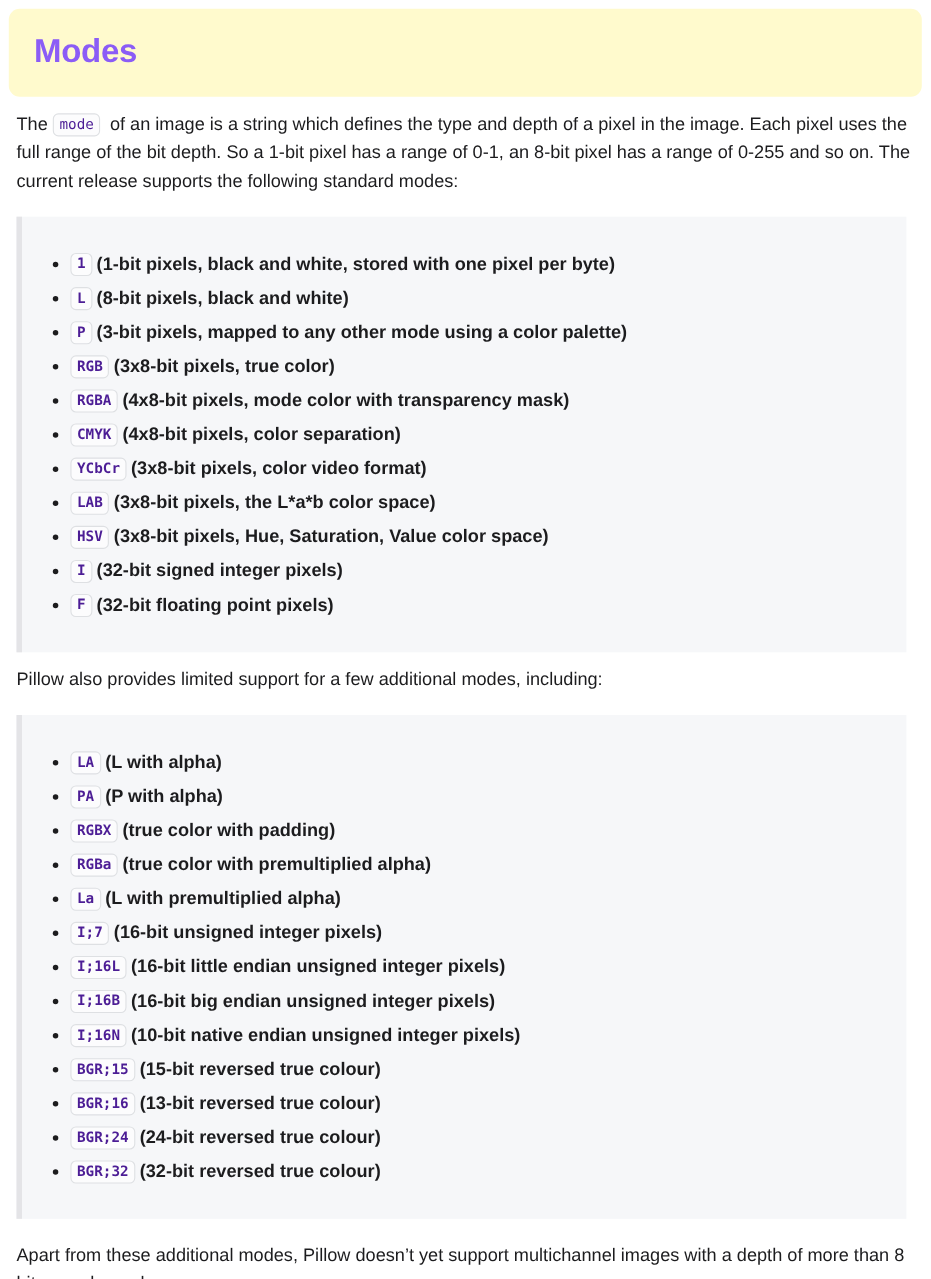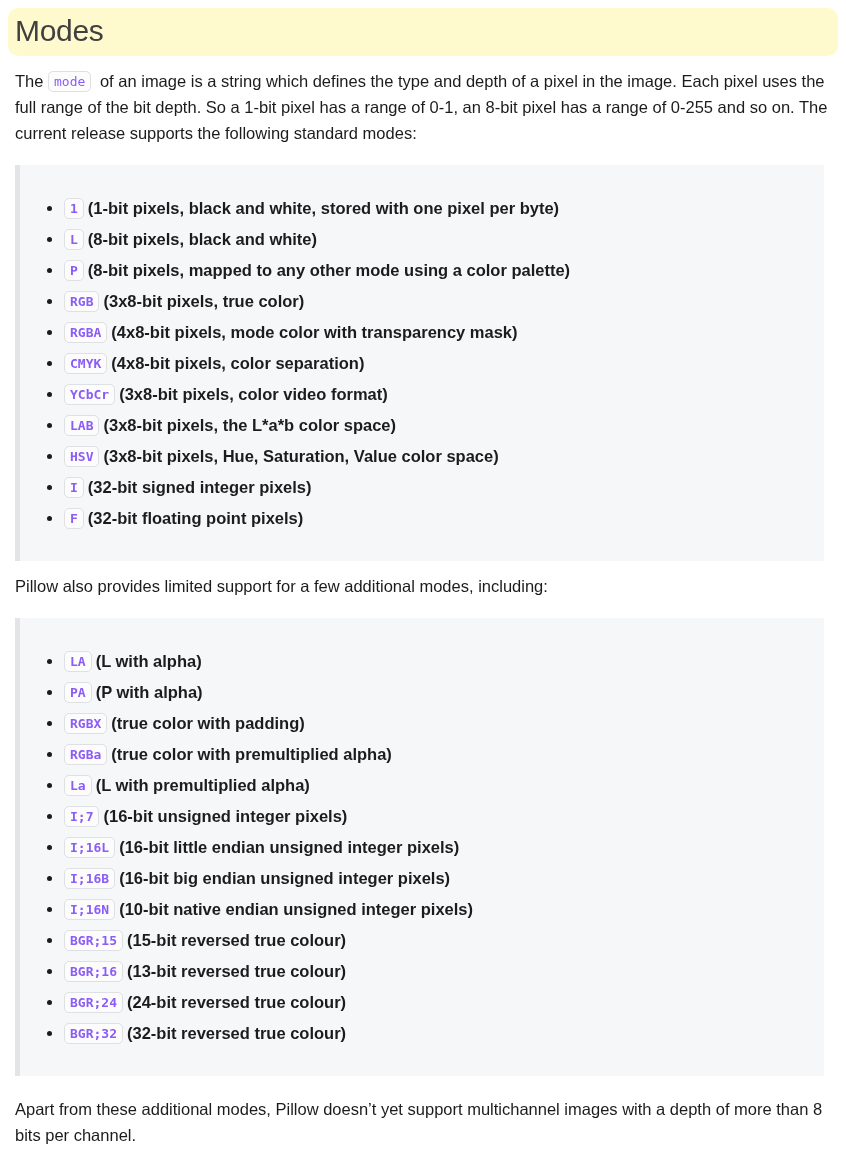--- a/index.html
+++ b/index.html
@@ -21,39 +21,39 @@
     font-size: 16.5px;
     line-height: 26px;
   }
   .heading-hl {
     margin: 8px 8px 0 8px;
     background: var(--highlight);
     border-radius: 10px;
     padding: 5px 10px 7px 7px;
   }
   h1 {
-    margin: 0;
+    margin: 16px;
     font-size: 30px;
     line-height: 36px;
-    font-weight: 400;
+    font-weight: 700;
     letter-spacing: -0.3px;
-    color: #404040;
+    color: #8b5cf6;
   }
   .body-text {
     margin: 12px 15px 0 15px;
   }
   .chip {
     font-family: "DejaVu Sans Mono", "Liberation Mono", monospace;
     font-size: 13px;
     line-height: 1;
     background: var(--code_bg);
     border: 1px solid var(--code_border);
     border-radius: 5px;
     padding: 3px 5px 3px 5px;
-    color: #8b5cf6;
+    color: #4c1d95;
     display: inline-block;
     vertical-align: 1px;
     margin-right: 4px;
   }
   .panel {
     margin: 19px 22px 0 15px;
     background: var(--panel_bg);
     border-left: 5px solid var(--panel_border);
     padding: 25px 16px 25px 0;
     font-weight: bold;
@@ -89,21 +89,21 @@
   <ul class="mode-list">
 
       <li><code class="chip">1</code><span>(1-bit pixels, black and white, stored with one pixel per byte)</span>
         
       </li>
 
       <li><code class="chip">L</code><span>(8-bit pixels, black and white)</span>
         
       </li>
 
-      <li><code class="chip">P</code><span>(8-bit pixels, mapped to any other mode using a color palette)</span>
+      <li><code class="chip">P</code><span>(3-bit pixels, mapped to any other mode using a color palette)</span>
         
       </li>
 
       <li><code class="chip">RGB</code><span>(3x8-bit pixels, true color)</span>
         
       </li>
 
       <li><code class="chip">RGBA</code><span>(4x8-bit pixels, mode color with transparency mask)</span>
         
       </li>

